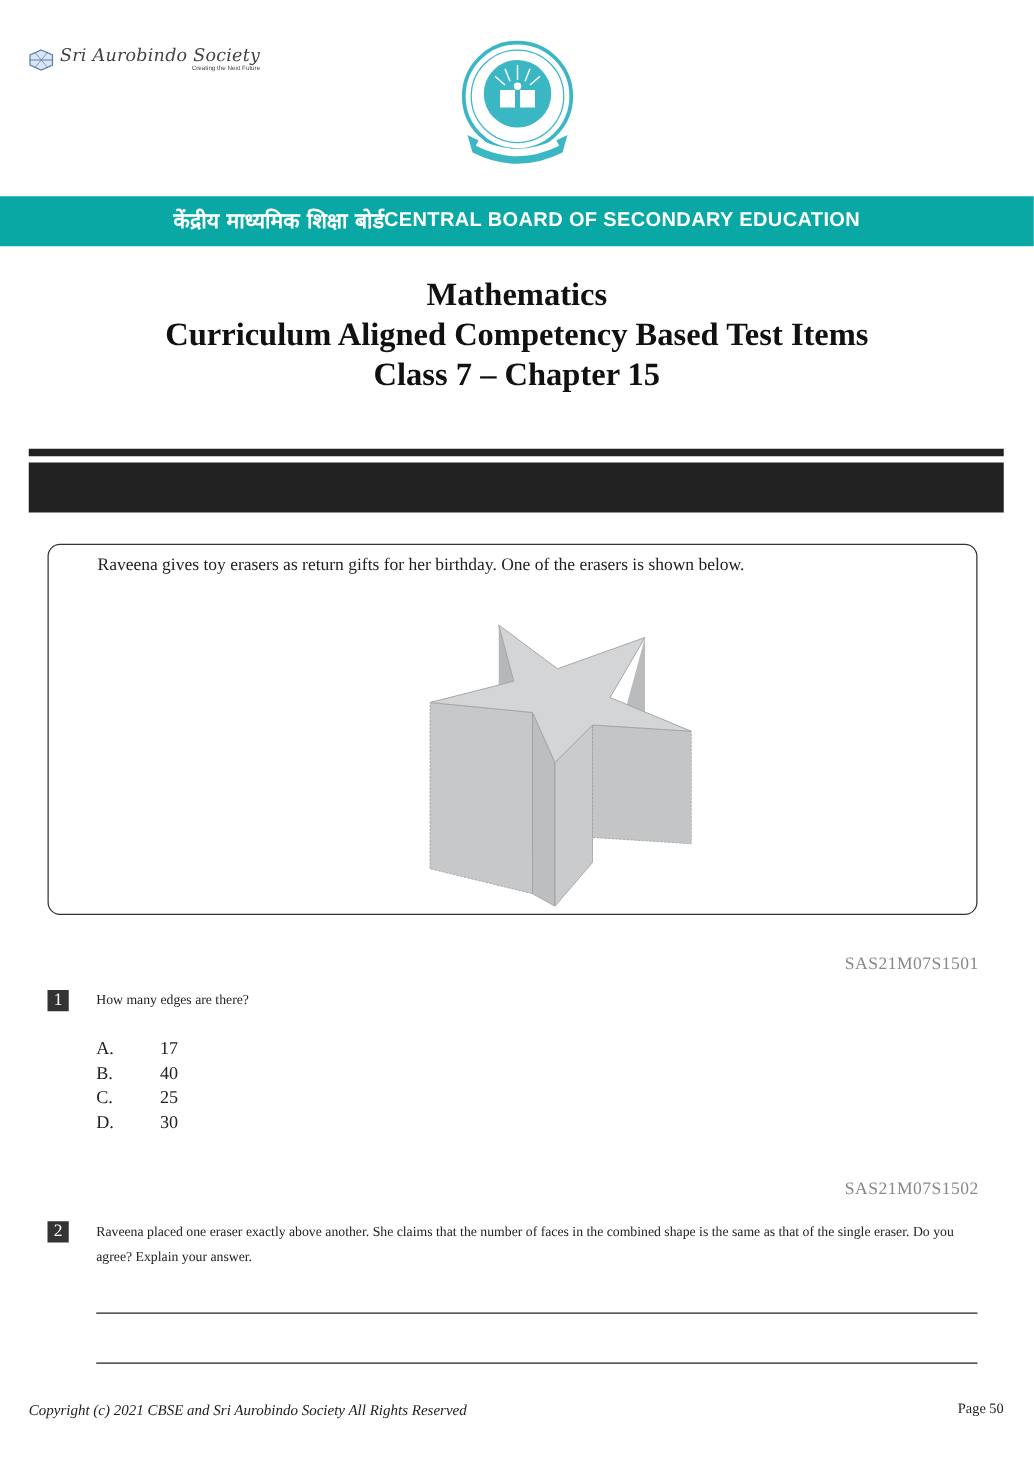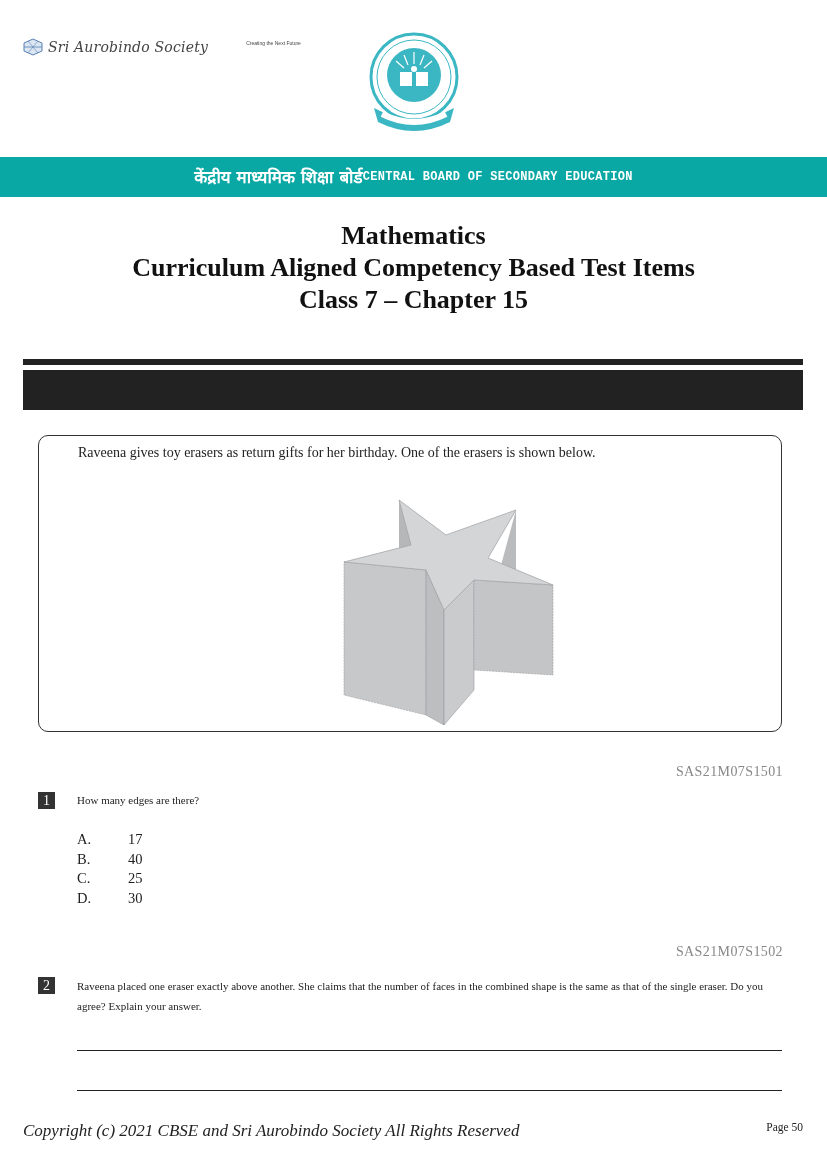--- a/index.html
+++ b/index.html
@@ -5,32 +5,32 @@
     html, body { margin: 0; padding: 0; }
     body {
       width: 827px; height: 1169px; background: #ffffff; position: relative;
       font-family: "DejaVu Serif", serif; color: #222; overflow: hidden;
     }
     .abs { position: absolute; }
 
     
     .sas-logo { left: 22px; top: 38px; display: flex; align-items: center; gap: 4px; }
     .sas-emblem { width: 22px; height: 18px; }
-    .sas-text { display: flex; flex-direction: row; line-height: 1; text-align: right; }
+    .sas-text { display: flex; flex-direction: column; line-height: 1; text-align: right; }
     .sas-name { font-family: "DejaVu Serif", serif; font-style: italic; font-size: 14px; color: #444; letter-spacing: 0.2px; }
     .sas-tag { font-family: "Liberation Sans", sans-serif; font-size: 5px; color: #444; margin-left: 38px; margin-top: 1px; }
 
     .cbse-seal { left: 364px; top: 30px; width: 100px; height: 110px; }
 
     .banner {
       left: 0; top: 157px; width: 827px; height: 40px; background: #0aa8a5;
       display: flex; flex-direction: row; align-items: center; justify-content: center; color: #fff;
     }
     .banner-hindi { font-family: "DejaVu Sans", sans-serif; font-size: 17px; line-height: 19px; font-weight: bold; }
-    .banner-en { font-family: Liberation Mono, monospace; font-weight: bold; font-size: 12px; letter-spacing: 0.3px; line-height: 14px; }
+    .banner-en { font-family: Liberation Sans, sans-serif; font-weight: bold; font-size: 16px; letter-spacing: 0.3px; line-height: 14px; }
 
     .title-block {
       left: 0; top: 220px; width: 827px; text-align: center;
       font-family: "Liberation Serif", serif; font-weight: bold; font-size: 26px; line-height: 32px; color: #111;
     }
     .title-block div { margin: 0; }
 
     .rule-thin { left: 23px; top: 359px; width: 780px; height: 6px; background: #222; }
     .rule-thick { left: 23px; top: 370px; width: 780px; height: 40px; background: #222; }
 
@@ -46,21 +46,21 @@
       width: 17px; height: 17px; background: #333; color: #fff; font-family: "Liberation Serif", serif;
       font-size: 14px; text-align: center; line-height: 17px; left: 38px;
     }
     .qtext { left: 77px; font-family: "Liberation Serif", serif; font-size: 11px; line-height: 20px; color: #222; width: 710px; }
     .opts { left: 77px; font-family: "Liberation Serif", serif; font-size: 14.5px; line-height: 19.5px; color: #222; }
     .opt { display: flex; }
     .opt-letter { width: 51px; }
 
     .answer-line { left: 77px; width: 705px; height: 0; border-top: 1px solid #222; }
 
-    .footer-left { left: 23px; top: 1121px; font-family: "Liberation Serif", serif; font-style: italic; font-size: 17px; color: #222; }
+    .footer-left { left: 23px; top: 1121px; font-family: "Liberation Serif", serif; font-style: italic; font-size: 12px; color: #222; }
     .footer-right { right: 24px; top: 1121px; font-family: "Liberation Serif", serif; font-size: 11.5px; color: #222; }
   </style>
 </head>
 <body>
 
 <div class="abs sas-logo">
   <svg class="sas-emblem" viewBox="0 0 22 18">
     <polygon points="11,1 20,5 20,13 11,17 2,13 2,5" fill="#dbe6f3" stroke="#5b7fb3" stroke-width="1"></polygon>
     <line x1="2" y1="9" x2="20" y2="9" stroke="#5b7fb3" stroke-width="0.8"></line>
     <line x1="6" y1="3" x2="16" y2="15" stroke="#5b7fb3" stroke-width="0.6"></line>

